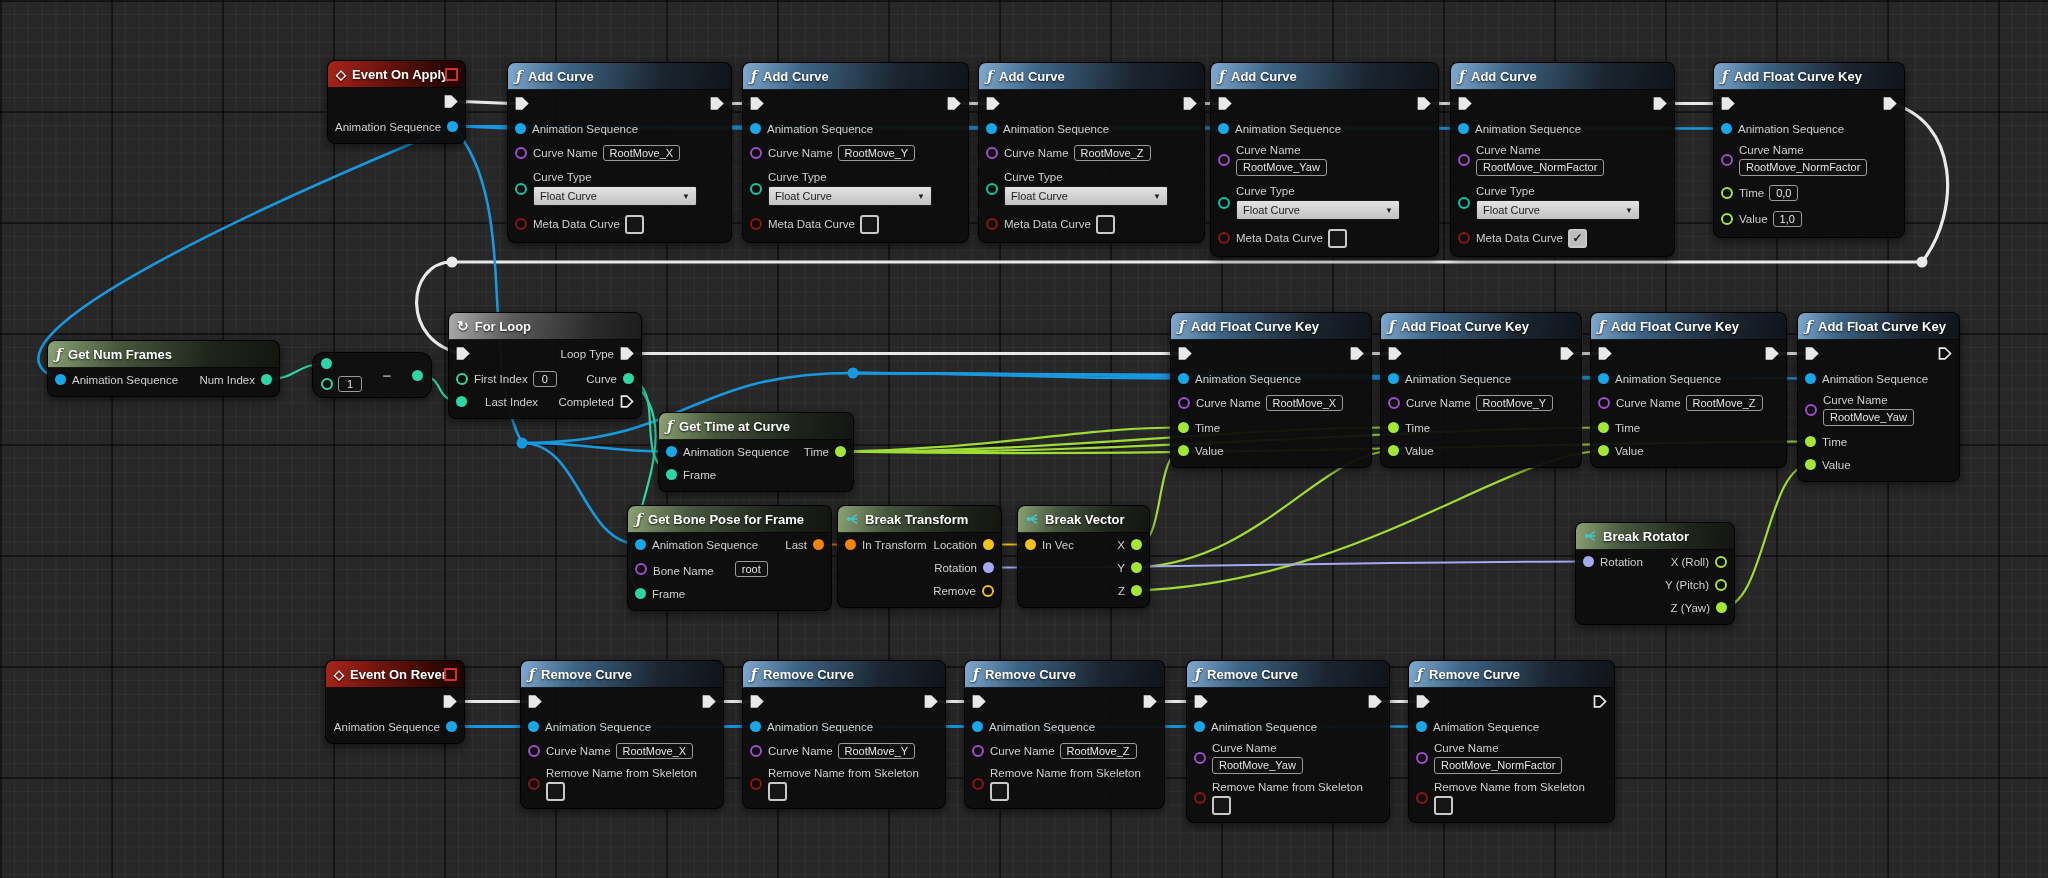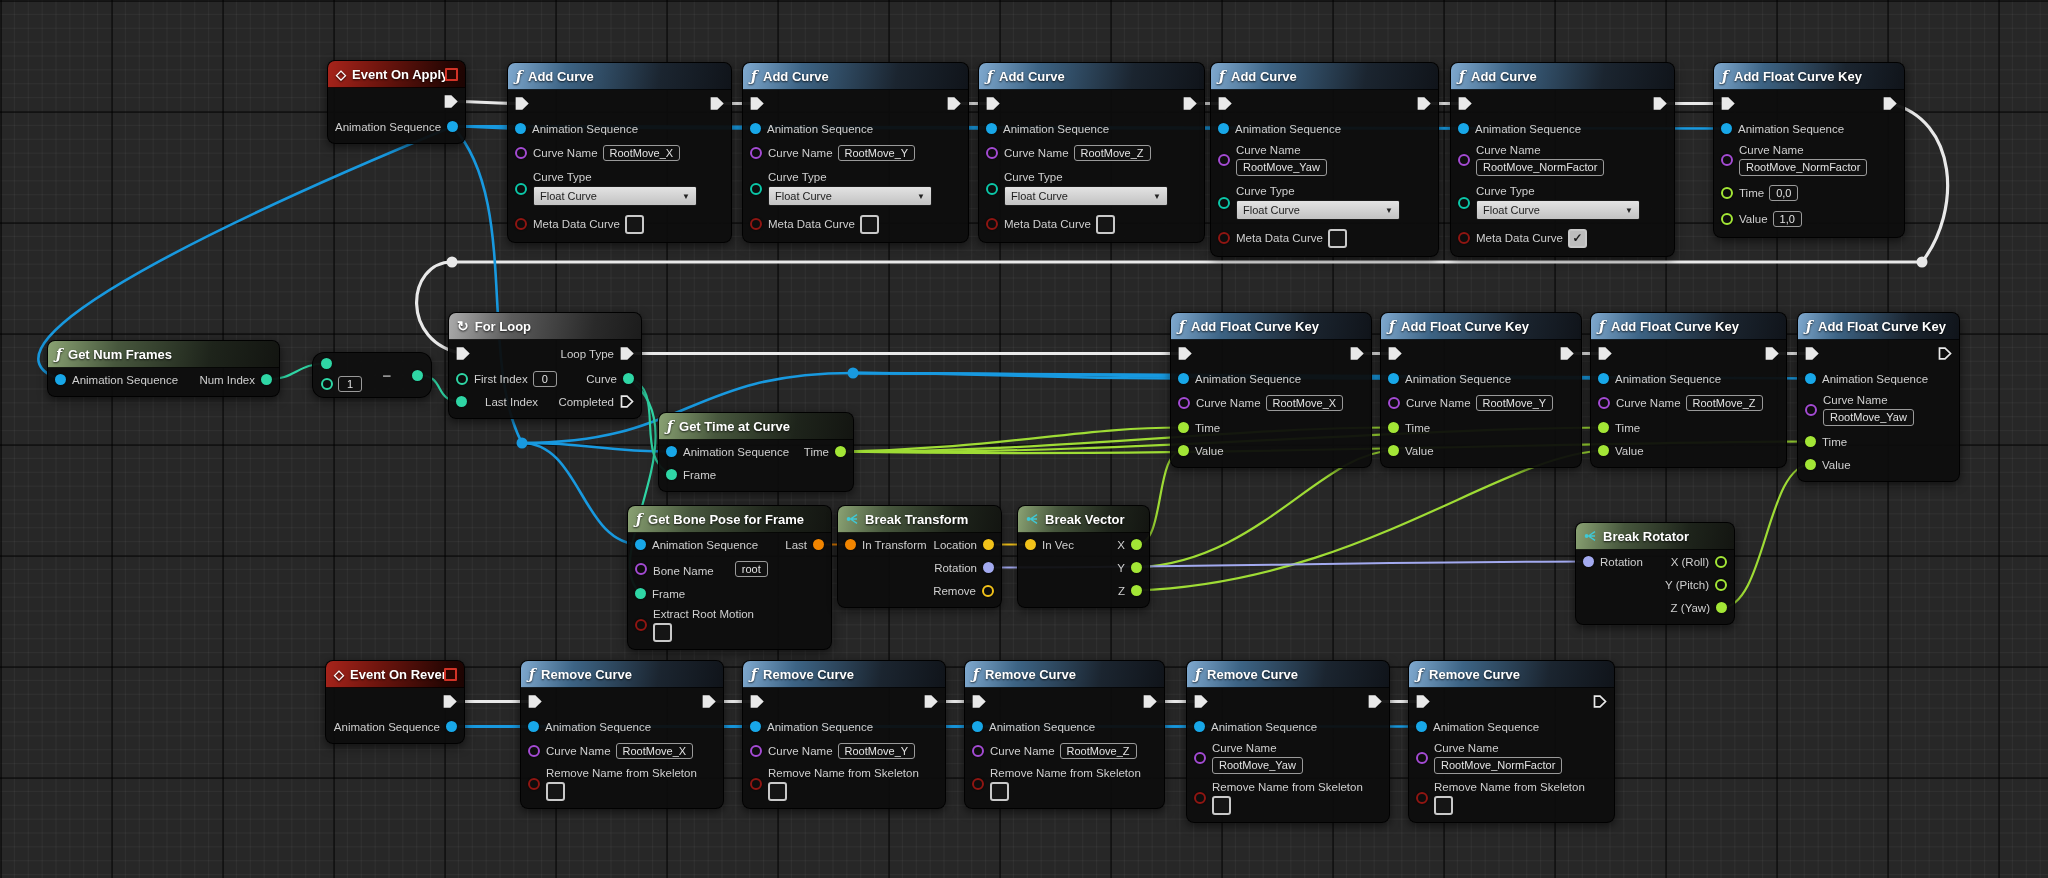--- a/index.html
+++ b/index.html
@@ -672,29 +672,20 @@
         </div>
       </div>
       <div class="row r-pin">
         <div class="cell cl">
           <span class="pdot" style="background: rgb(47, 214, 165);"></span>
           <span style="display: flex; align-items: center;">
             <span>Frame</span>
           </span>
         </div>
       </div>
-      <div class="row r-cbstack">
-        <div class="cell cl">
-          <span class="pdot" style="border: 2px solid rgb(143, 22, 18); background: rgb(13, 13, 13); width: 8px; height: 8px;"></span>
-          <div class="stackcol">
-            <span>Extract Root Motion</span>
-            <span class="cb"></span>
-          </div>
-        </div>
-      </div>
     </div>
     <div class="node" style="left: 837px; top: 505px; width: 163px;">
       <div class="hd hd-pure">
         <svg width="13" height="12" viewBox="0 0 13 12">
           <circle cx="2.6" cy="6" r="1.9" fill="#3fc9d6"></circle>
           <path d="M4.4,6 L11,1.6 M4.4,6 L11,6 M4.4,6 L11,10.4" stroke="#3fc9d6" stroke-width="1.4" fill="none"></path>
         </svg>
         <span>Break Transform</span>
       </div>
       <div class="row r-pin">

